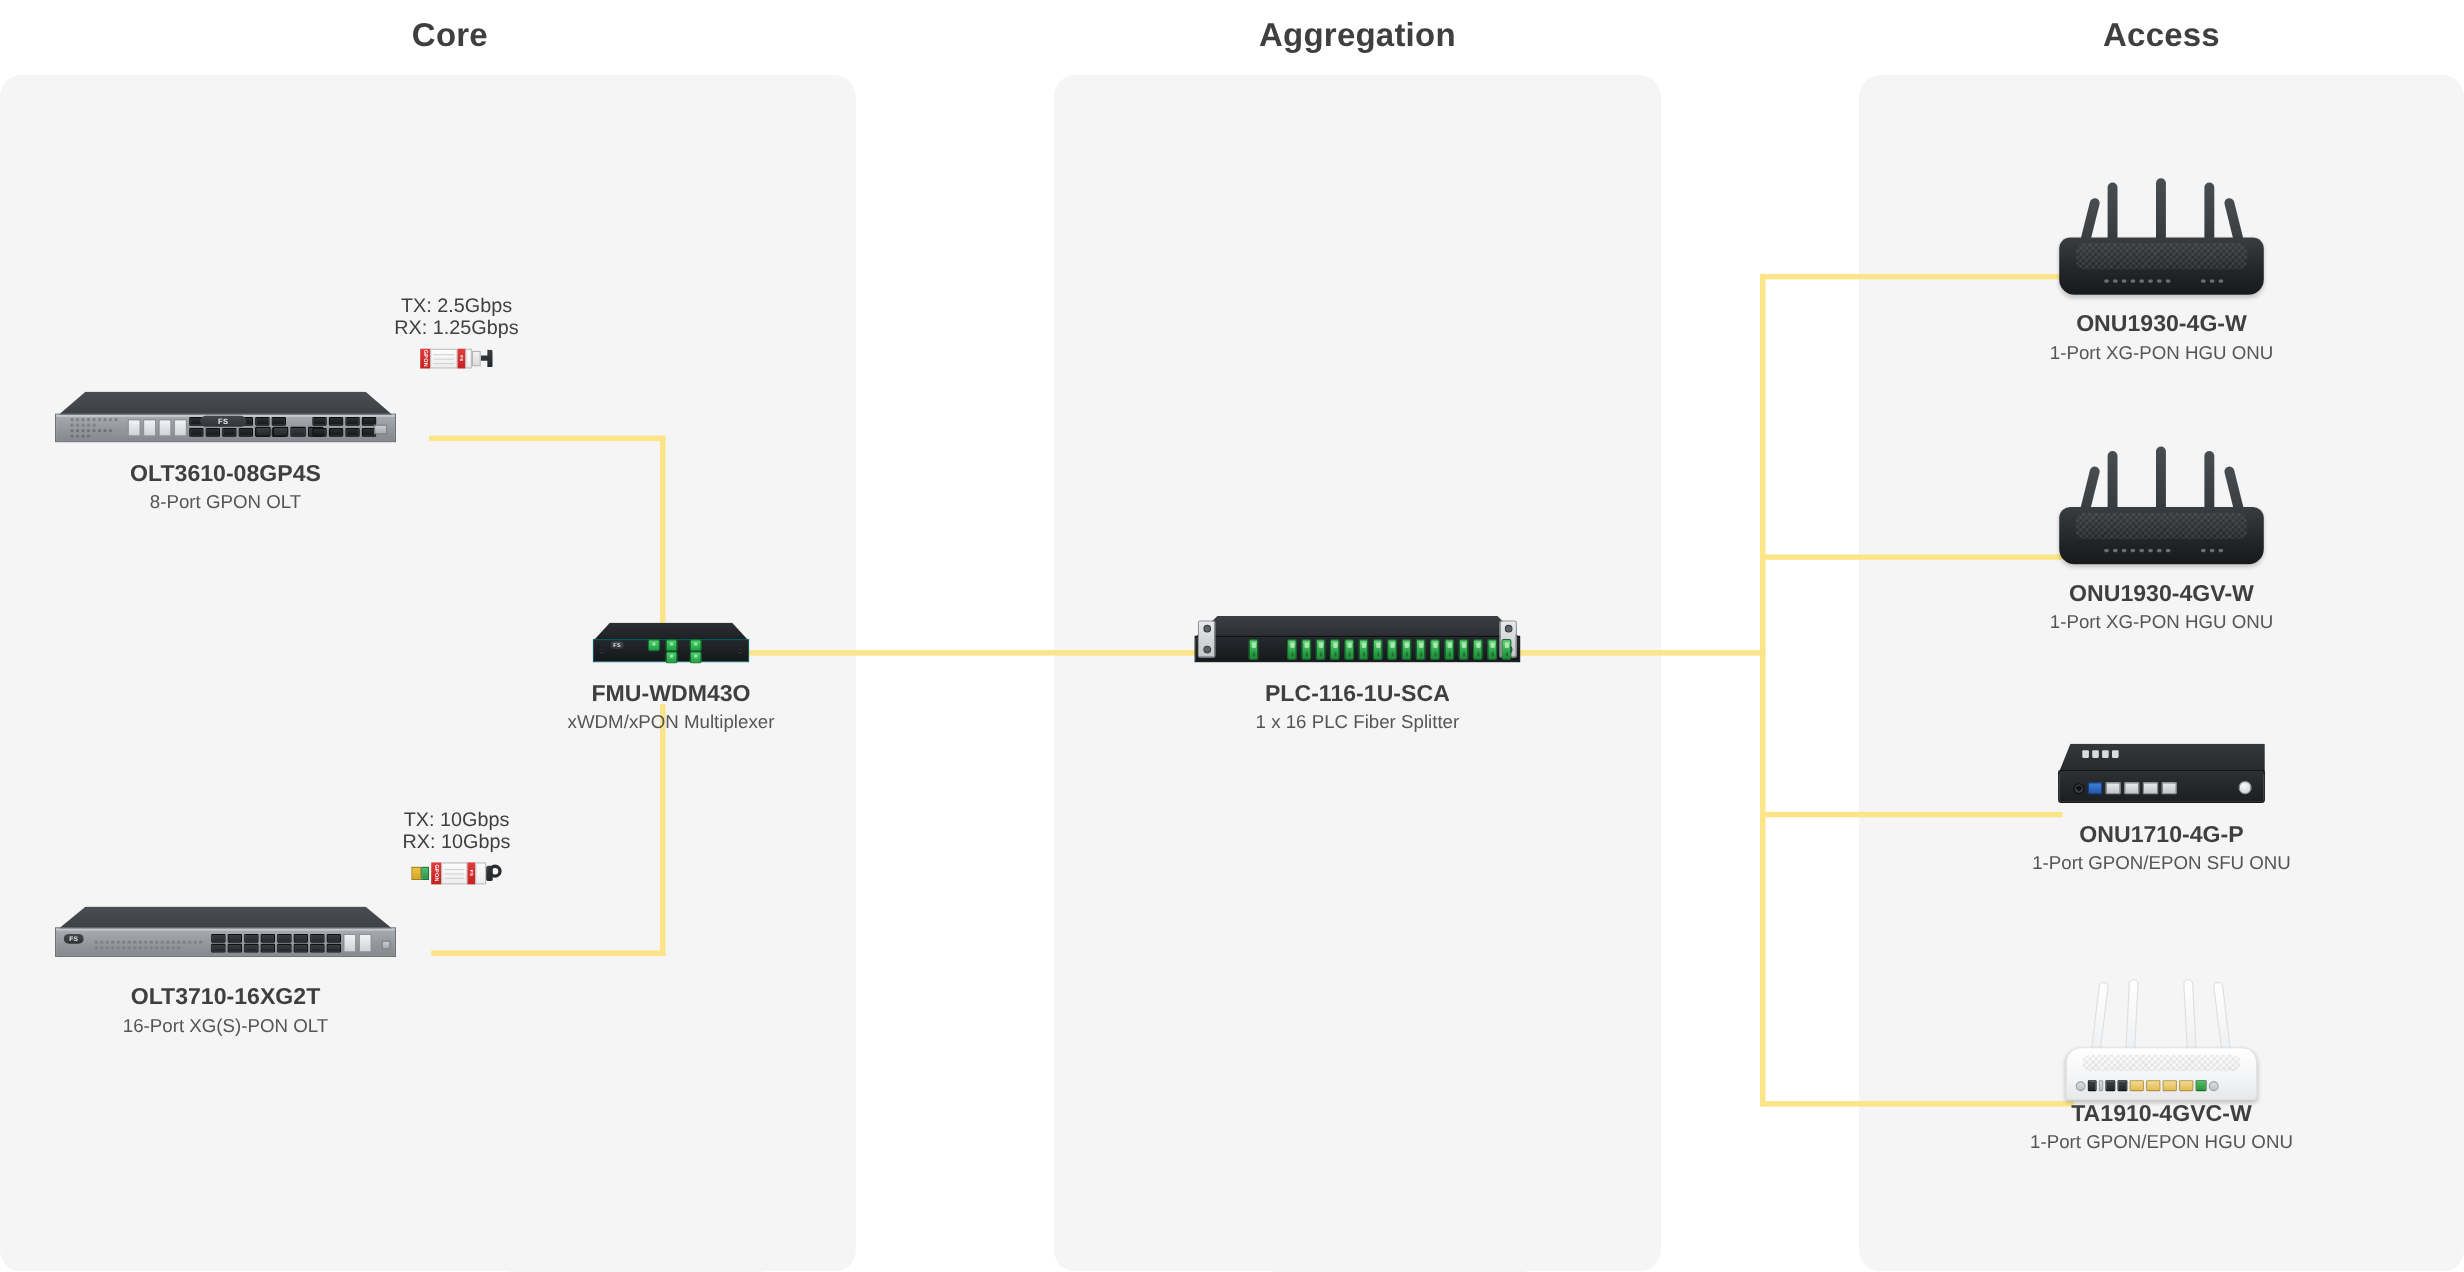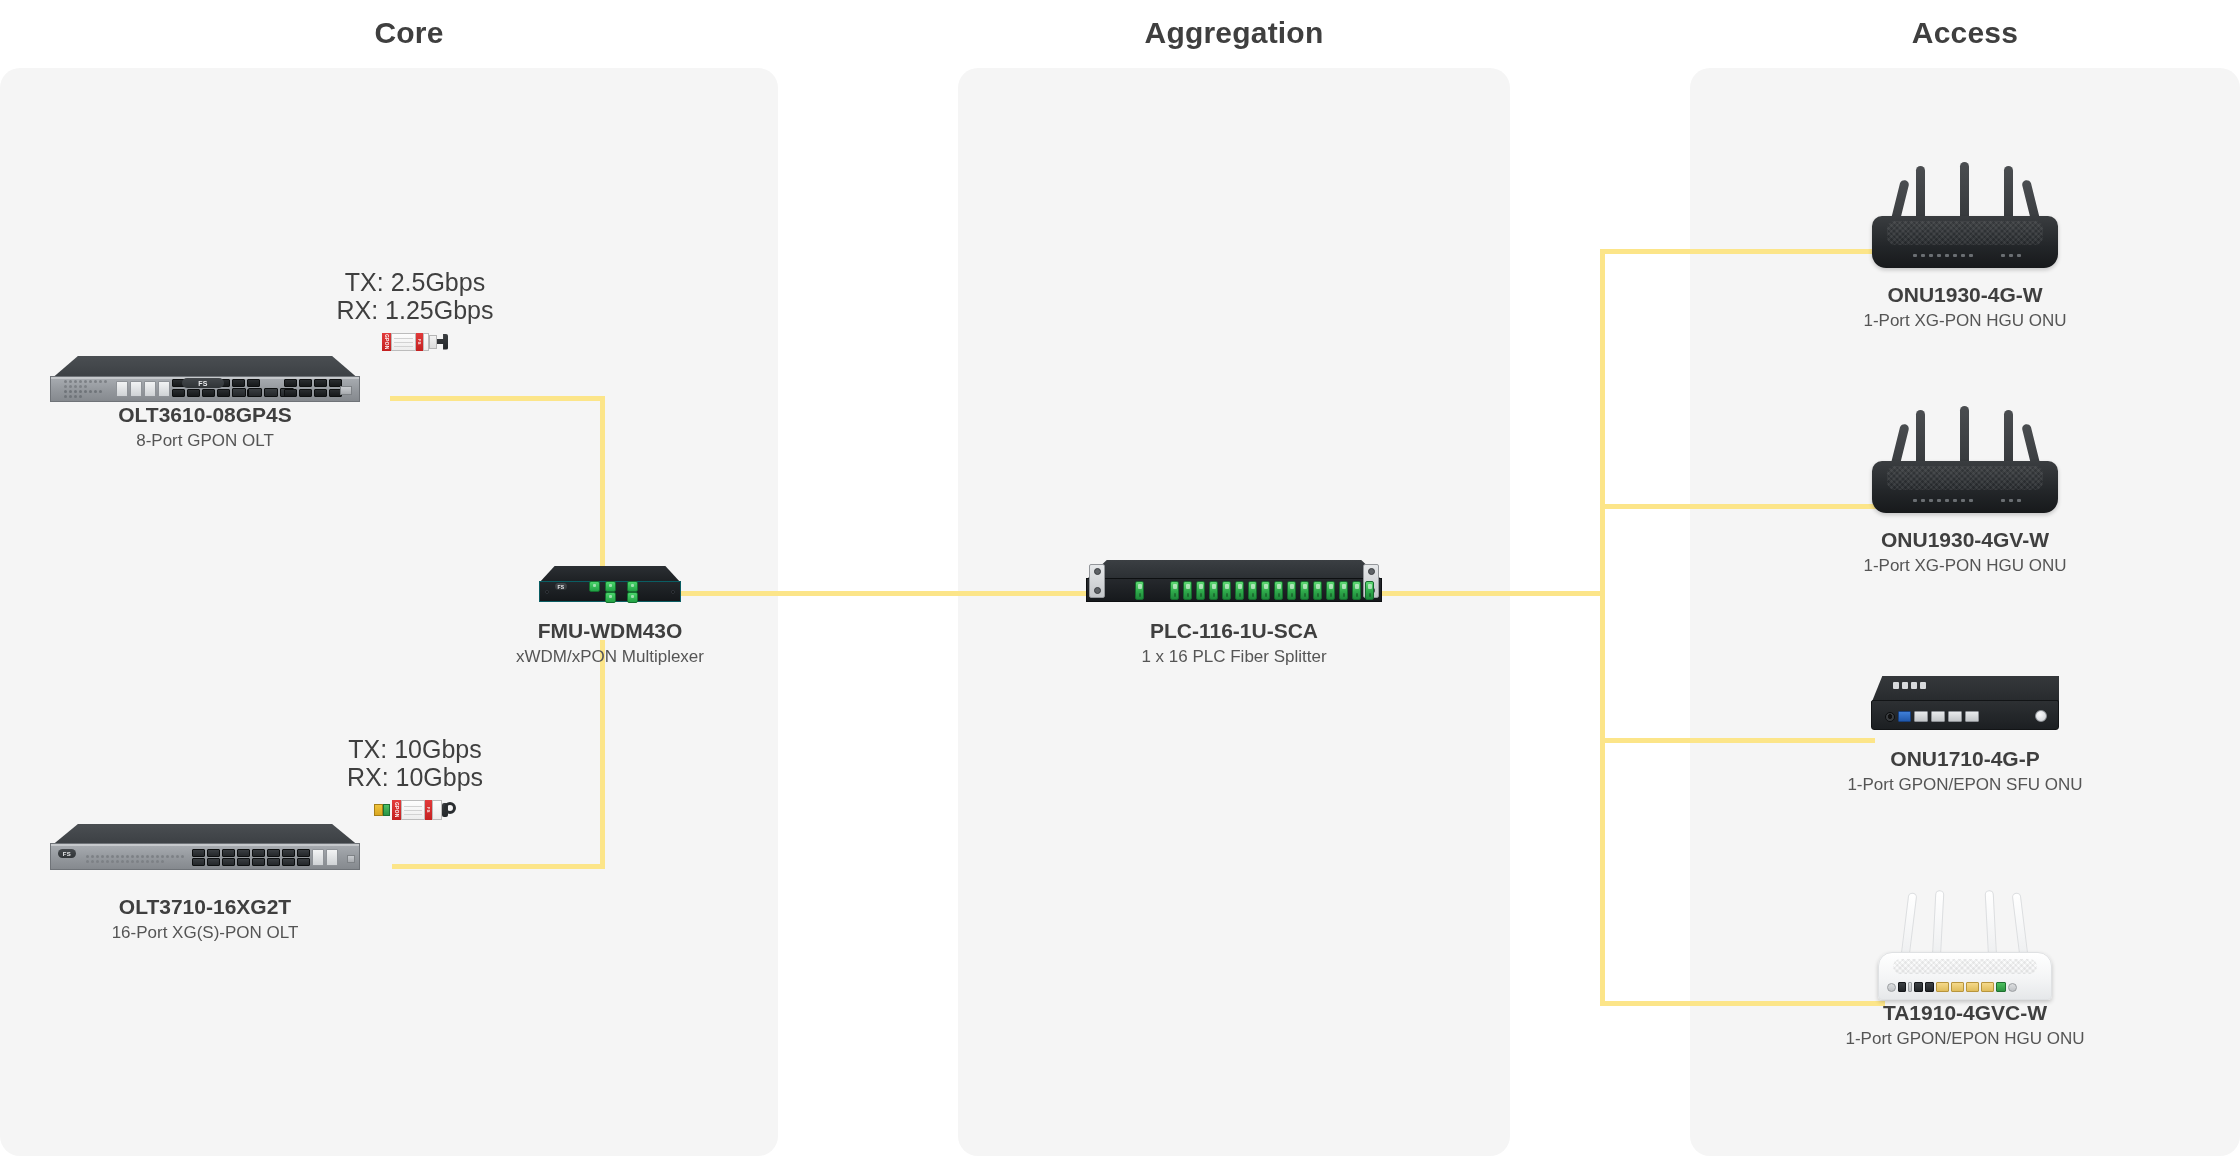--- a/index.html
+++ b/index.html
@@ -37,21 +37,21 @@
     font-size:21px; font-weight:bold; color:#3f3f3f;
     white-space:nowrap; line-height:1.25;
   }
   .node .ds{
     font-size:17px; color:#555555;
     white-space:nowrap; line-height:1.35; margin-top:2px;
   }
 
   
   .spec{ position:absolute; text-align:center; }
-  .spec .ln{ font-size:25px; color:#3f3f3f; line-height:1.13; white-space:nowrap; }
+  .spec .ln{ font-size:18px; color:#3f3f3f; line-height:1.13; white-space:nowrap; }
 
   
 
   
   .rack{ position:relative; }
   .rack .top{
     position:absolute; left:0; right:0; top:0;
     background:linear-gradient(180deg,#4a4e52 0%,#3a3e42 100%);
     clip-path:polygon(9% 0,91% 0,100% 100%,0 100%);
   }
@@ -340,21 +340,21 @@
       </div>
       <div class="pbank" style="left:234px; bottom:15px;">
         <span class="prt" style="width:13px;height:8px;"></span>
         <span class="prt" style="width:13px;height:8px;"></span>
         <span class="prt" style="width:13px;height:8px;"></span>
         <span class="prt" style="width:13px;height:8px;"></span>
       </div>
       <div style="position:absolute; right:8px; bottom:7px; width:12px; height:9px;
                   background:linear-gradient(180deg,#c9ccd0,#a7aaae); border:1px solid #7e8286;"></div>
     </div>
-    <div class="nm" style="">OLT3610-08GP4S</div>
+    <div class="nm" style="margin-top:16px;">OLT3610-08GP4S</div>
     <div class="ds">8-Port GPON OLT</div>
   </div>
 
   <div class="spec" style="left:290px; top:268px; width:250px;">
     <div class="ln">TX: 2.5Gbps</div>
     <div class="ln">RX: 1.25Gbps</div>
     <div class="xcvr" style="width:66px; height:18px;">
       <div class="blk lbl" style="left:0; width:9px;">GPON</div>
       <div class="blk cage" style="left:9px; width:25px;">
         <i style="top:4px;"></i>

